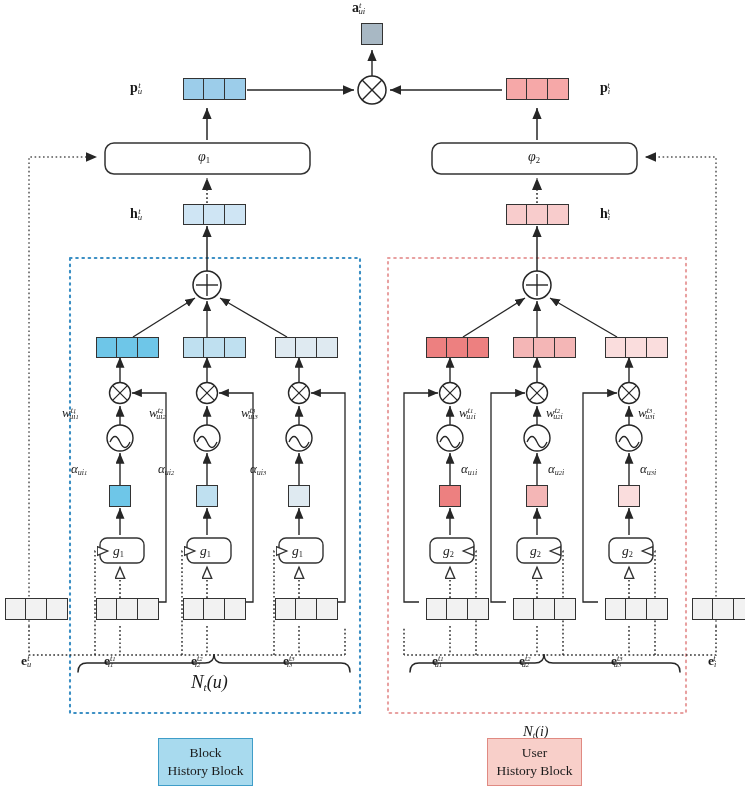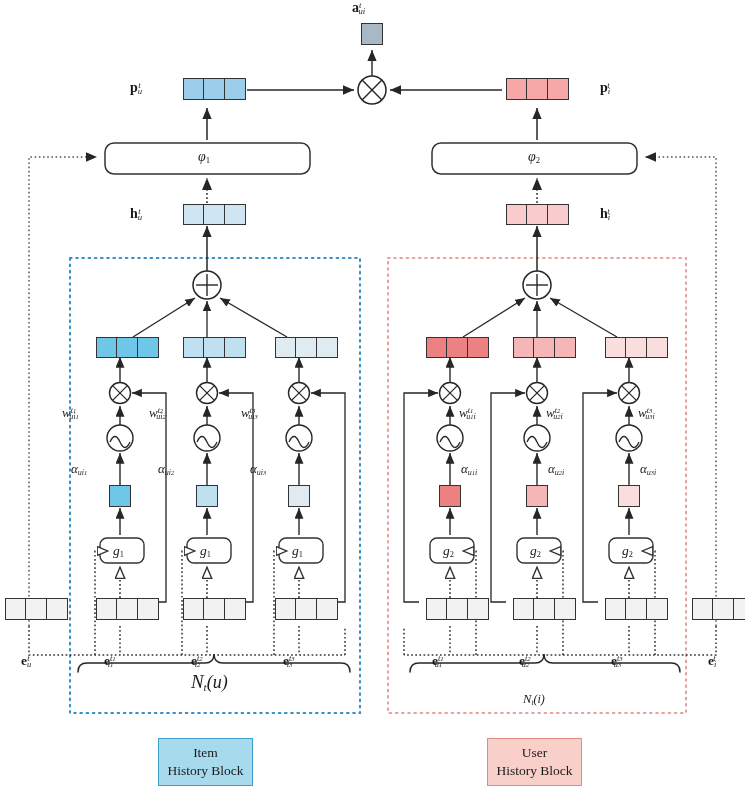--- a/index.html
+++ b/index.html
@@ -346,26 +346,26 @@
 <div class="lbl mathlbl" style="left:191px;top:653px;font-size:13.5px;"><span class="bf">e</span><span class="sup">t<span style="font-size:.8em;">2</span></span><span class="sub" style="margin-left:-8px;">i<span style="font-size:.8em;">2</span></span></div>
 <div class="lbl mathlbl" style="left:283px;top:653px;font-size:13.5px;"><span class="bf">e</span><span class="sup">t<span style="font-size:.8em;">3</span></span><span class="sub" style="margin-left:-8px;">i<span style="font-size:.8em;">3</span></span></div>
 <div class="lbl mathlbl" style="left:432px;top:653px;font-size:13.5px;"><span class="bf">e</span><span class="sup">t<span style="font-size:.8em;">1</span></span><span class="sub" style="margin-left:-9px;">u<span style="font-size:.8em;">1</span></span></div>
 <div class="lbl mathlbl" style="left:519px;top:653px;font-size:13.5px;"><span class="bf">e</span><span class="sup">t<span style="font-size:.8em;">2</span></span><span class="sub" style="margin-left:-9px;">u<span style="font-size:.8em;">2</span></span></div>
 <div class="lbl mathlbl" style="left:611px;top:653px;font-size:13.5px;"><span class="bf">e</span><span class="sup">t<span style="font-size:.8em;">3</span></span><span class="sub" style="margin-left:-9px;">u<span style="font-size:.8em;">3</span></span></div>
 <div class="lbl mathlbl" style="left:708px;top:653px;font-size:13.5px;"><span class="bf">e</span><span class="sub">i</span><span class="sup" style="margin-left:-3px;">t</span></div>
 
 <div class="lbl" style="left:191px;top:671px;font-size:18px;">
   <span class="cal" style="font-size:1.05em;">N</span><span class="sub">t</span><span style="font-style:italic;">(u)</span>
 </div>
-<div class="lbl" style="left:523px;top:692px;font-size:12px;">
+<div class="lbl" style="left:523px;top:723px;font-size:14px;">
   <span class="cal" style="font-size:1.05em;">N</span><span class="sub">t</span><span style="font-style:italic;">(i)</span>
 </div>
 
 <div class="legend" style="left:158px;top:738px;width:95px;height:48px;background:#a8daee;border:1.4px solid #3f9dc8;">
-  <div>Item</div>
+  <div>Block</div>
   <div>History Block</div>
 </div>
 <div class="legend" style="left:487px;top:738px;width:95px;height:48px;background:#f8cfc9;border:1.4px solid #e08a82;">
   <div>User</div>
   <div>History Block</div>
 </div>
 
 </div>
 
 </body></html>

